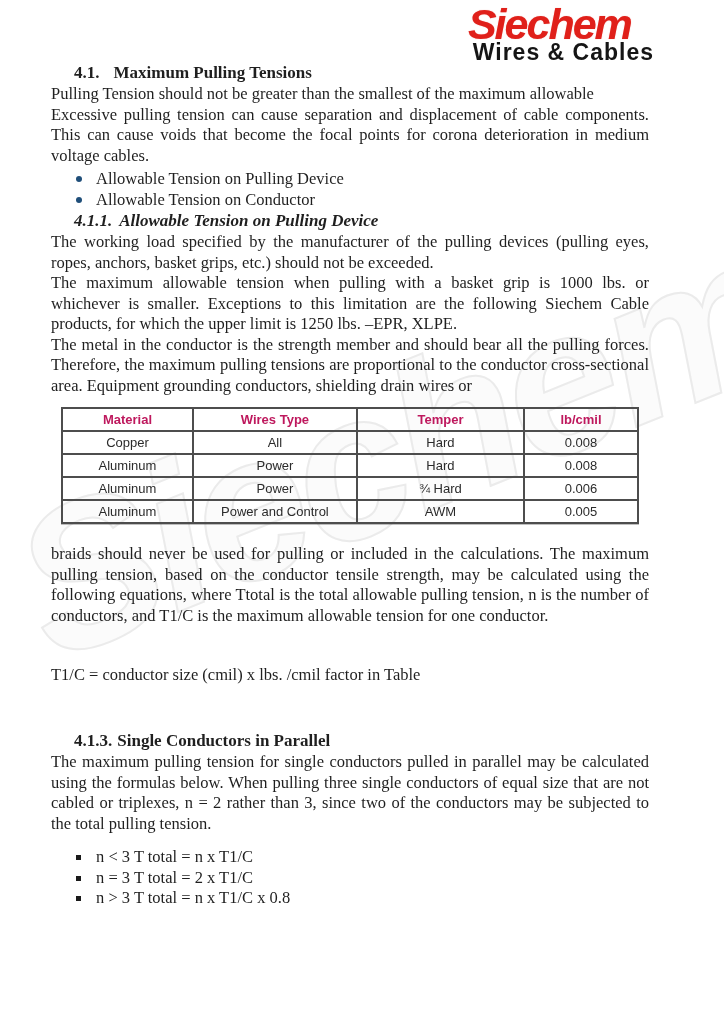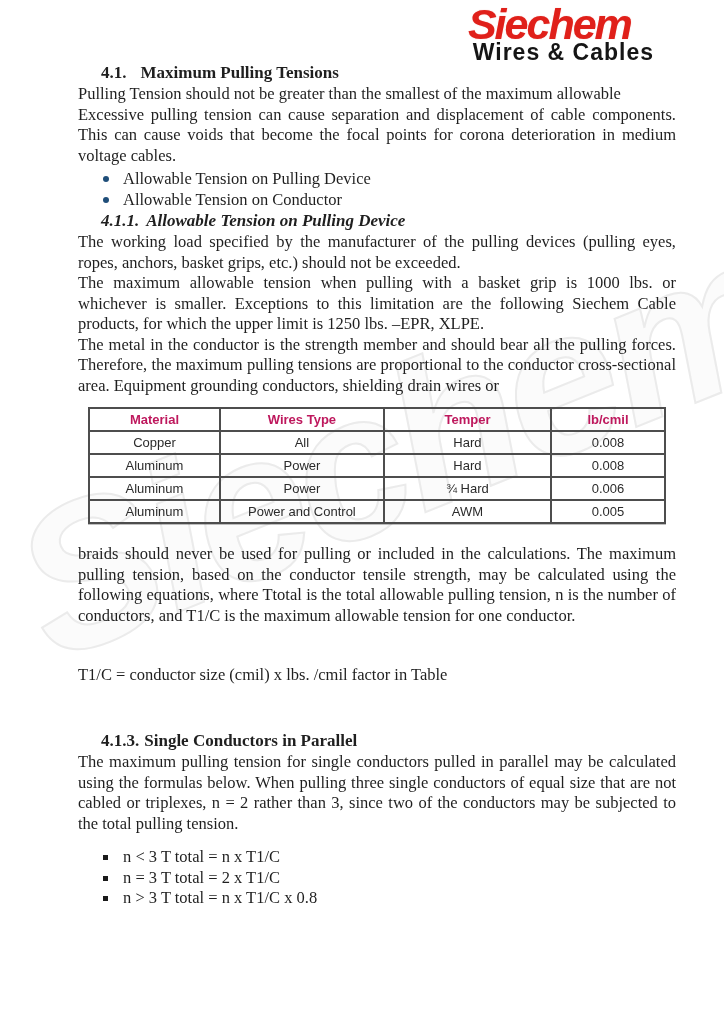--- a/index.html
+++ b/index.html
@@ -59,21 +59,21 @@
     line-height: 17px;
     color: #151515;
     letter-spacing: 1px;
     margin-top: -2px;
     padding-left: 28px;
   }
 
   
   .content {
     position: absolute;
-    left: 78px; top: 62px;
+    left: 51px; top: 62px;
     width: 598px;
   }
 
   p.body {
     margin: 0;
     font-size: 16.5px;
     line-height: 20.5px;
     text-align: justify;
   }
   p.single { text-align: left; }

